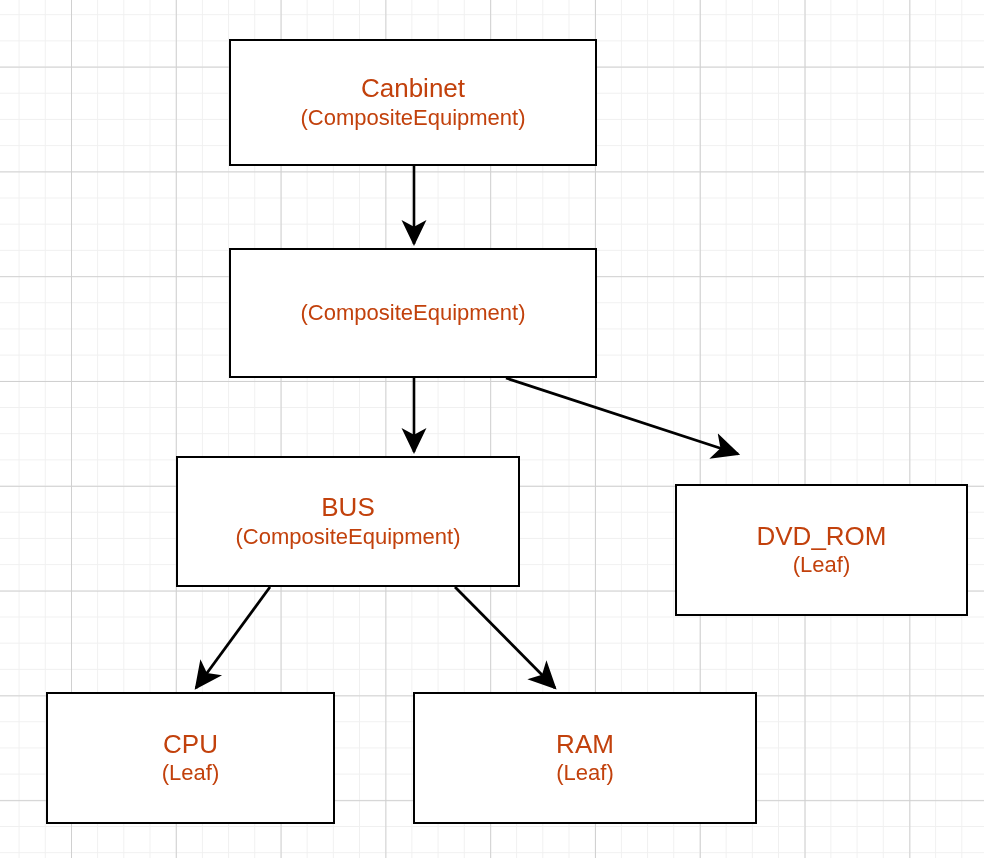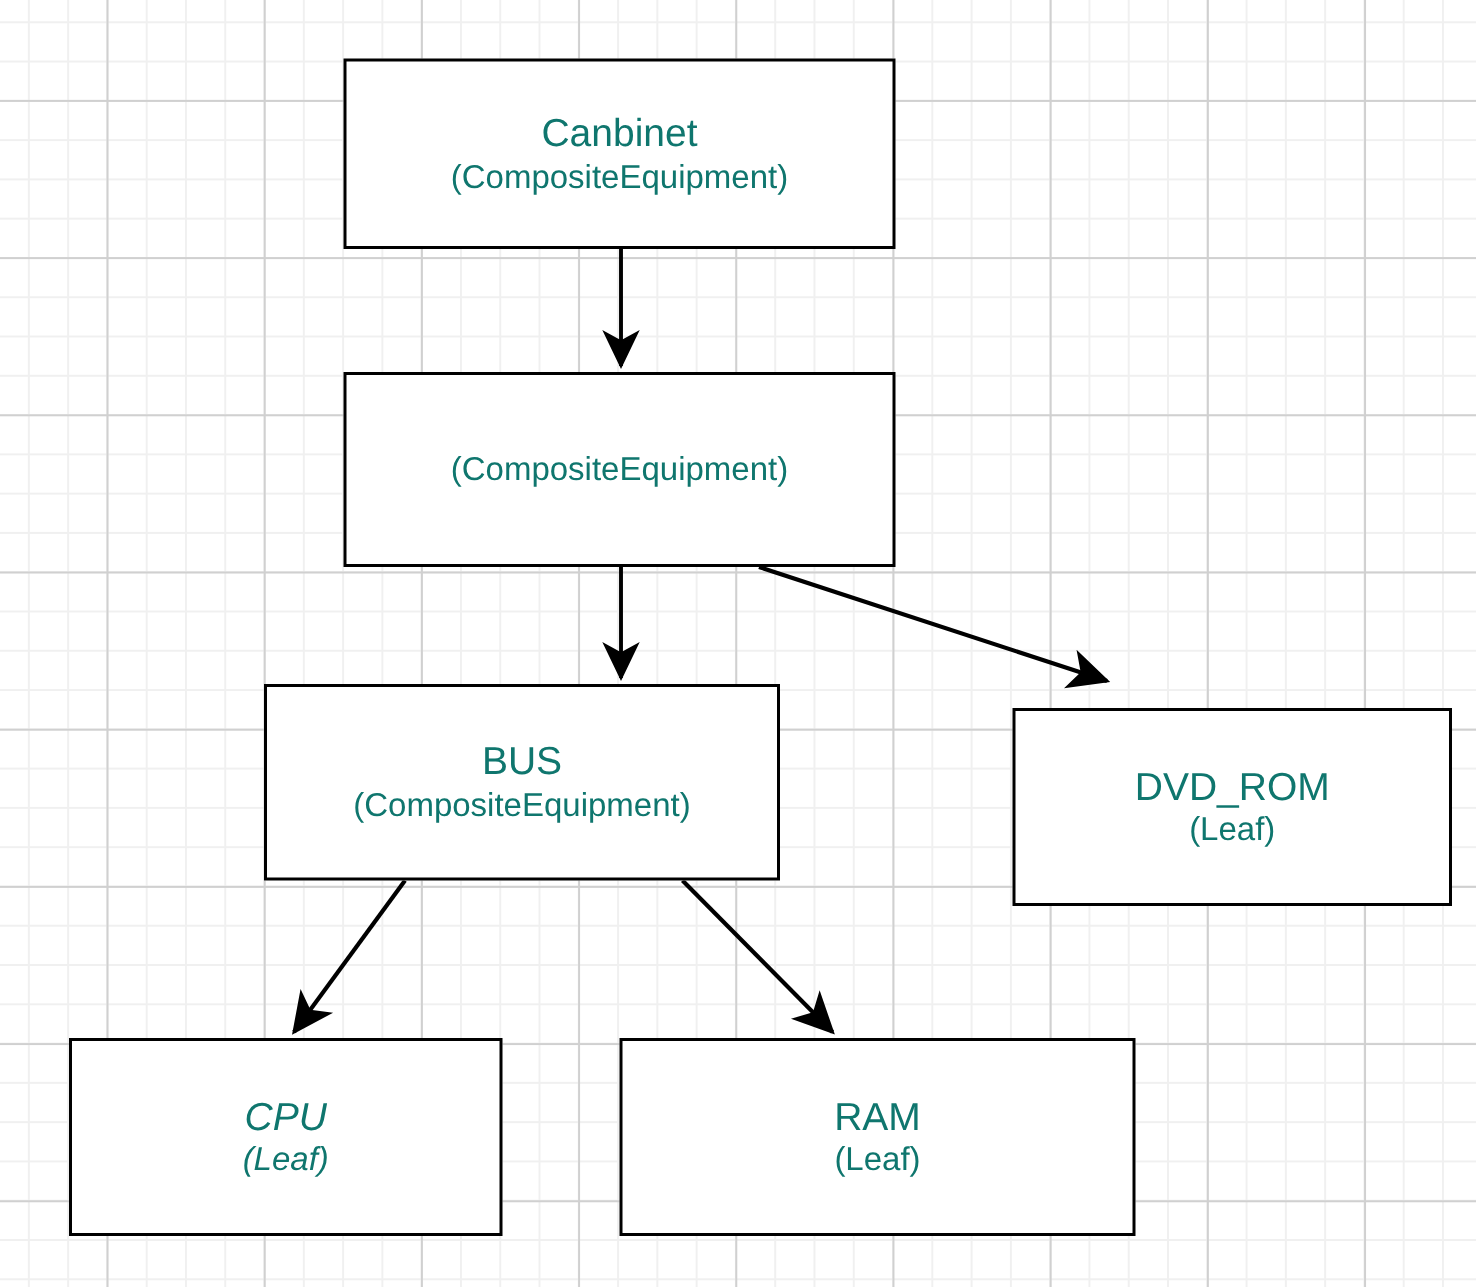--- a/index.html
+++ b/index.html
@@ -44,21 +44,21 @@
   .node {
     position: absolute;
     box-sizing: border-box;
     background: #ffffff;
     border: 2px solid #000000;
     display: flex;
     flex-direction: column;
     align-items: center;
     justify-content: center;
     text-align: center;
-    color: #0f766e;
+    color: #c2410c;
     line-height: 1.22;
   }
   .node-title {
     font-size: 26px;
     white-space: nowrap;
   }
   .node-subtitle {
     font-size: 22px;
     white-space: nowrap;
   }
@@ -103,26 +103,26 @@
 
   <div class="node" style="left:229px; top:248px; width:368px; height:130px;">
     <div class="node-subtitle">(CompositeEquipment)</div>
   </div>
 
   <div class="node" style="left:176px; top:456px; width:344px; height:131px;">
     <div class="node-title">BUS</div>
     <div class="node-subtitle">(CompositeEquipment)</div>
   </div>
 
-  <div class="node" style="left:675px; top:472px; width:293px; height:132px;">
+  <div class="node" style="left:675px; top:484px; width:293px; height:132px;">
     <div class="node-title">DVD_ROM</div>
     <div class="node-subtitle">(Leaf)</div>
   </div>
 
-  <div class="node" style="left:46px; top:692px; width:289px; height:132px;font-style:italic;">
+  <div class="node" style="left:46px; top:692px; width:289px; height:132px;">
     <div class="node-title">CPU</div>
     <div class="node-subtitle">(Leaf)</div>
   </div>
 
   <div class="node" style="left:413px; top:692px; width:344px; height:132px;">
     <div class="node-title">RAM</div>
     <div class="node-subtitle">(Leaf)</div>
   </div>
 
 </div>

